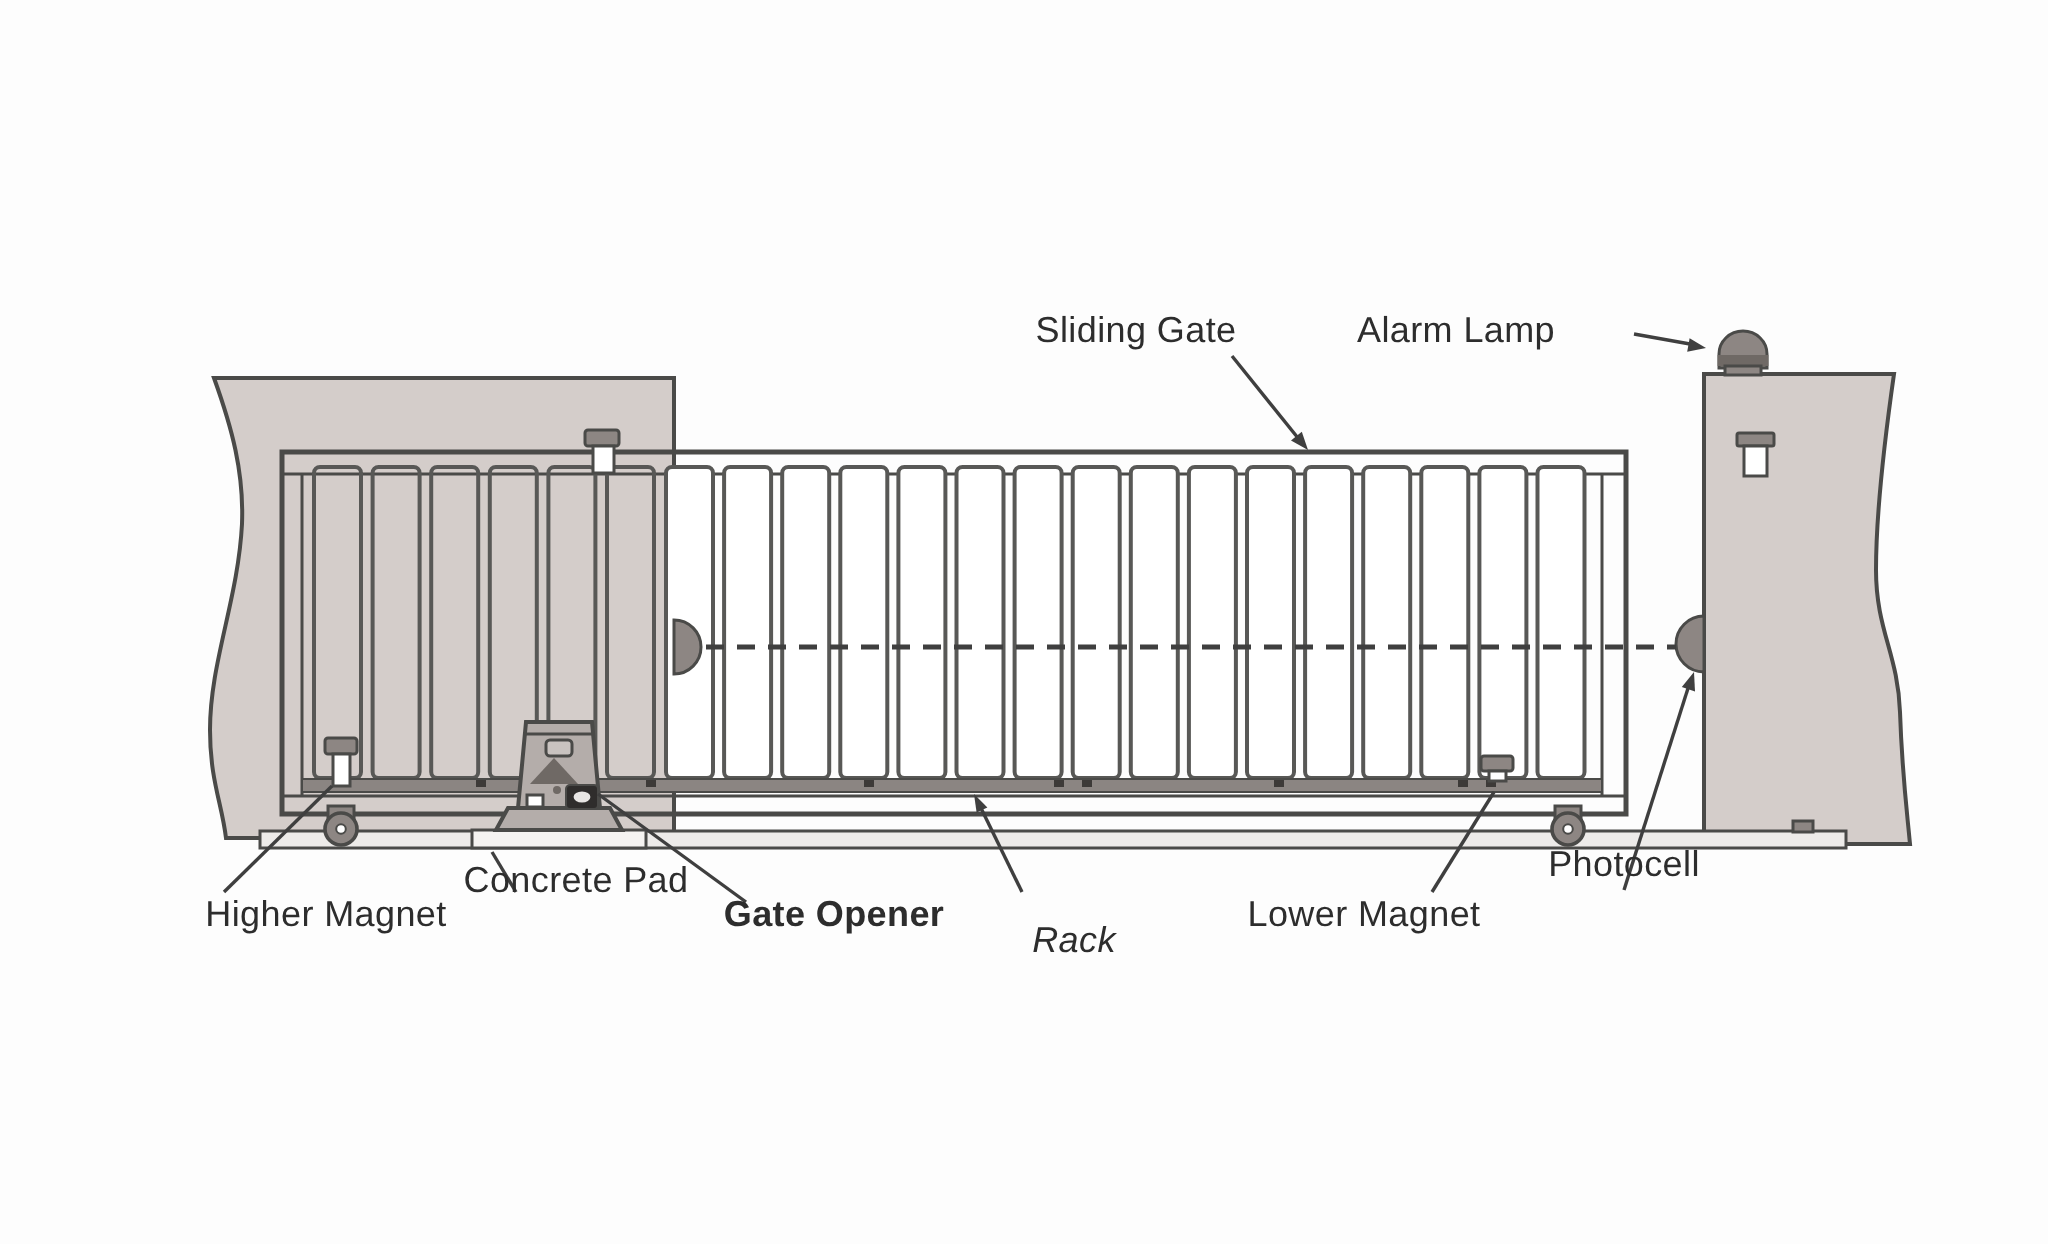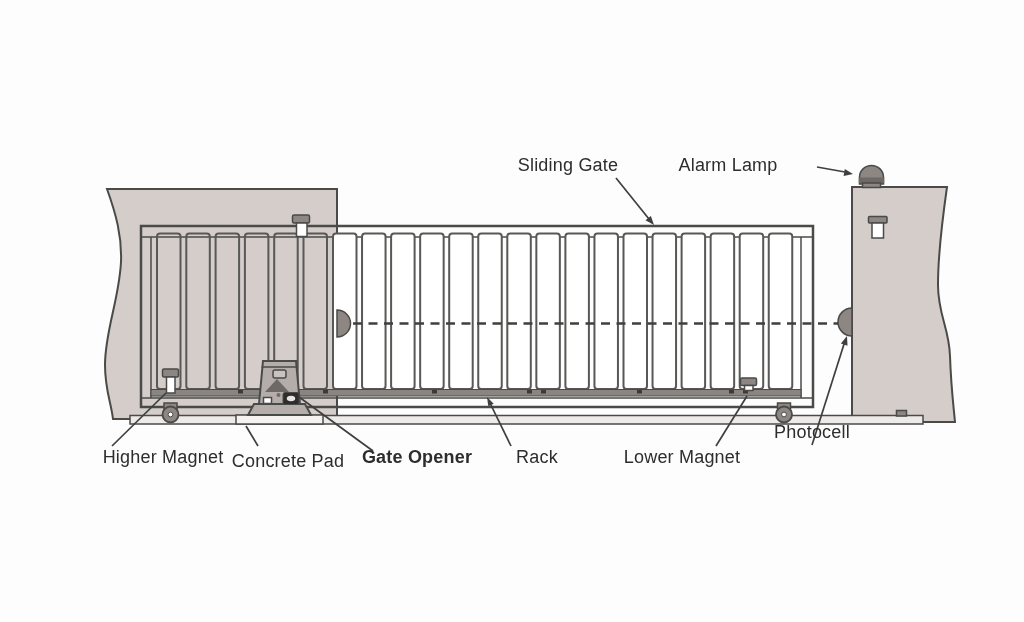--- a/index.html
+++ b/index.html
@@ -154,18 +154,18 @@
     <line x1="511" y1="446" x2="489" y2="401" class="leader"></line>
     <polygon class="arrow" points="487,397 493.7,403.7 488.3,406.3"></polygon>
     <line x1="716" y1="446" x2="747" y2="396" class="leader"></line>
     <line x1="812" y1="445" x2="845" y2="341" class="leader"></line>
     <polygon class="arrow" points="847,336 847.5,345.7 840.9,343.5"></polygon>
   </svg>
 
   <div class="label" style="left:568px;top:155px;">Sliding Gate</div>
   <div class="label" style="left:728px;top:155px;">Alarm Lamp</div>
   <div class="label" style="left:163px;top:447px;">Higher Magnet</div>
-  <div class="label" style="left:288px;top:451px;">Concrete Pad</div>
+  <div class="label" style="left:288px;top:430px;">Concrete Pad</div>
   <div class="label" style="left:417px;top:447px;font-weight:bold;">Gate Opener</div>
-  <div class="label" style="left:537px;top:447px;">Rack</div>
+  <div class="label" style="left:537px;top:460px;font-style:italic;">Rack</div>
   <div class="label" style="left:682px;top:447px;">Lower Magnet</div>
   <div class="label" style="left:812px;top:422px;">Photocell</div>
 </div>
 
 </body></html>

